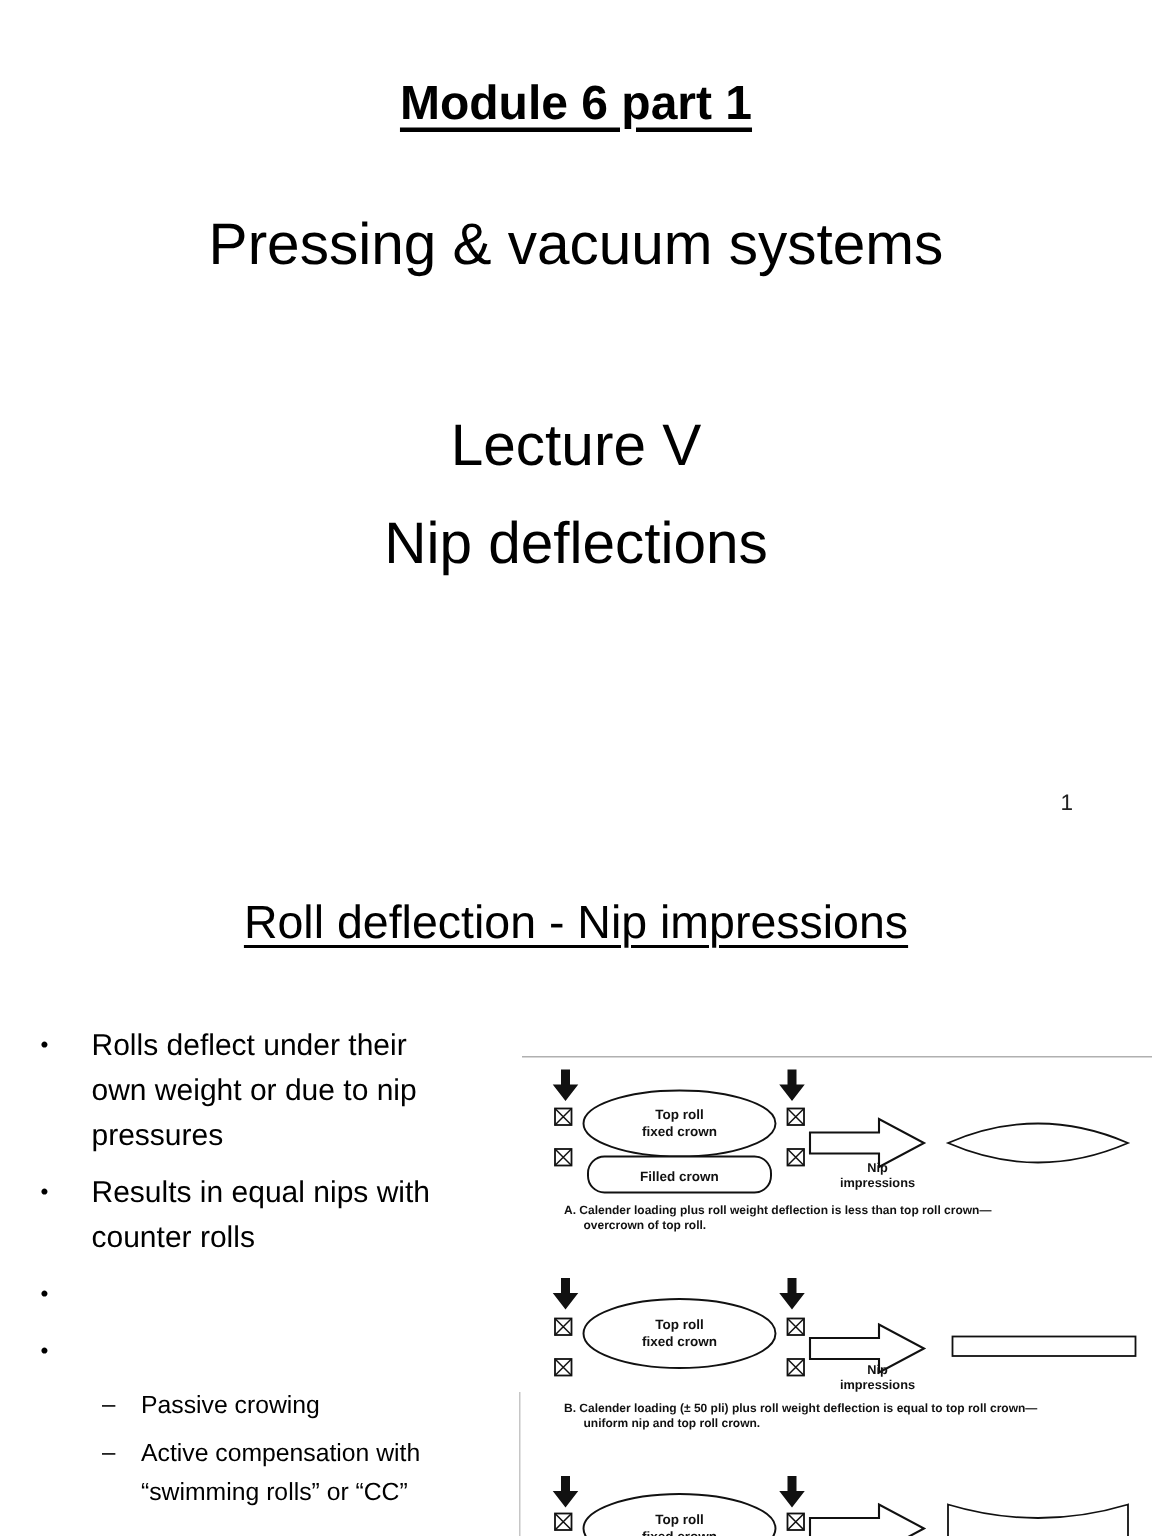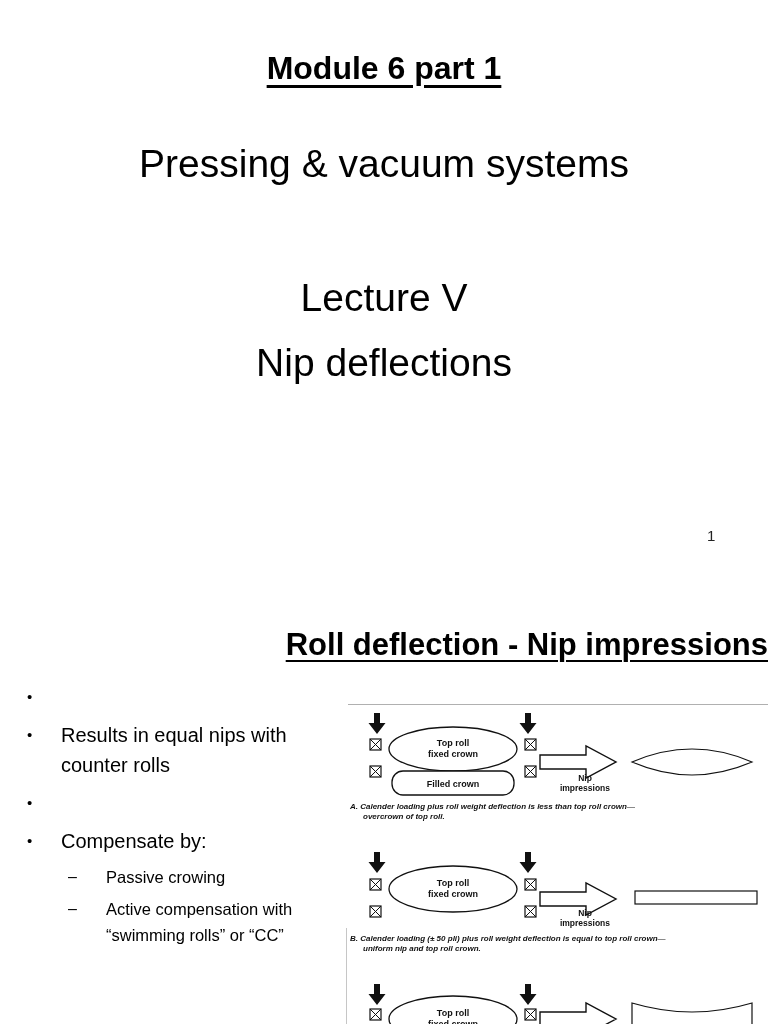--- a/index.html
+++ b/index.html
@@ -12,71 +12,71 @@
 
   
   .s1-title { top:50px; font-size:32px; font-weight:bold;
     text-decoration:underline; text-decoration-thickness:3px; text-underline-offset:6px; }
   .s1-subtitle { top:142px; font-size:39px; font-weight:400; }
   .s1-lecture { top:276px; font-size:39px; }
   .s1-topic  { top:341px; font-size:39px; }
   .page-num { position:absolute; top:527px; left:707px; font-size:15px; color:#222; }
 
   
-  .s2-title { top:627px; font-size:31px; font-weight:700;
-    text-decoration:underline; text-decoration-thickness:2px; text-underline-offset:5px;text-align:right; }
+  .s2-title { top:597px; font-size:31px; font-weight:400;
+    text-decoration:underline; text-decoration-thickness:2px; text-underline-offset:5px; }
 
   .bullets { position:absolute; left:20px; top:682px; width:332px; }
   .bullet { display:flex; margin-bottom:8px; }
   .bullet .marker { width:34px; padding-left:7px; font-size:15px; line-height:30px; }
   .bullet .btxt { width:250px; font-size:20px; line-height:30px; }
   .sub { display:flex; margin-left:46px; margin-bottom:6px; }
   .sub .marker { width:26px; padding-left:2px; font-size:16px; line-height:26px; }
-  .sub .btxt { width:218px; font-size:16.5px; line-height:26px;margin-left:12px; }
+  .sub .btxt { width:218px; font-size:16.5px; line-height:26px; }
 
   
   .figure { position:absolute; left:348px; top:685px; width:420px; height:339px;
     border-top:1px solid #b0b0b0; overflow:hidden;margin-top:19px; }
   .scan-edge { position:absolute; left:346px; top:928px; width:1px; height:96px; background:#c6c6c6; }
   .figure svg { position:absolute; left:0; top:0; }
   .figure svg text { font-family:"Liberation Sans","DejaVu Sans",sans-serif; font-weight:bold; fill:#111; }
   .lbl9 { font-size:9px; }
   .lbl8 { font-size:8.5px; }
   .cap { position:absolute; font-size:8px; font-weight:bold; line-height:10px;
-    width:312px; left:2px; color:#111; text-indent:-13px; padding-left:13px;font-style:italic; }
+    width:312px; left:28px; color:#111; text-indent:-13px; padding-left:13px; }
   .capA { top:97px; }
   .capB { top:229px; }
 </style>
 </head>
 <body>
 
 <div class="page">
 
   <div class="centered s1-title">Module 6 part 1</div>
   <div class="centered s1-lecture">Lecture V</div>
   <div class="centered s1-subtitle">Pressing &amp; vacuum systems</div>
   <div class="centered s1-topic">Nip deflections</div>
   <div class="page-num">1</div>
 
   <div class="centered s2-title">Roll deflection - Nip impressions</div>
 
   <div class="bullets">
     <div class="bullet">
       <span class="marker">•</span>
+      <span class="btxt">Rolls deflect under their own weight or due to nip pressures</span>
     </div>
     <div class="bullet">
       <span class="marker">•</span>
       <span class="btxt">Results in equal nips with counter rolls</span>
     </div>
     <div class="bullet">
       <span class="marker">•</span>
     </div>
     <div class="bullet">
       <span class="marker">•</span>
-      <span class="btxt">Compensate by:</span>
     </div>
     <div class="sub">
       <span class="marker">–</span>
       <span class="btxt">Passive crowing</span>
     </div>
     <div class="sub">
       <span class="marker">–</span>
       <span class="btxt">Active compensation with “swimming rolls” or “CC”</span>
     </div>
   </div>

